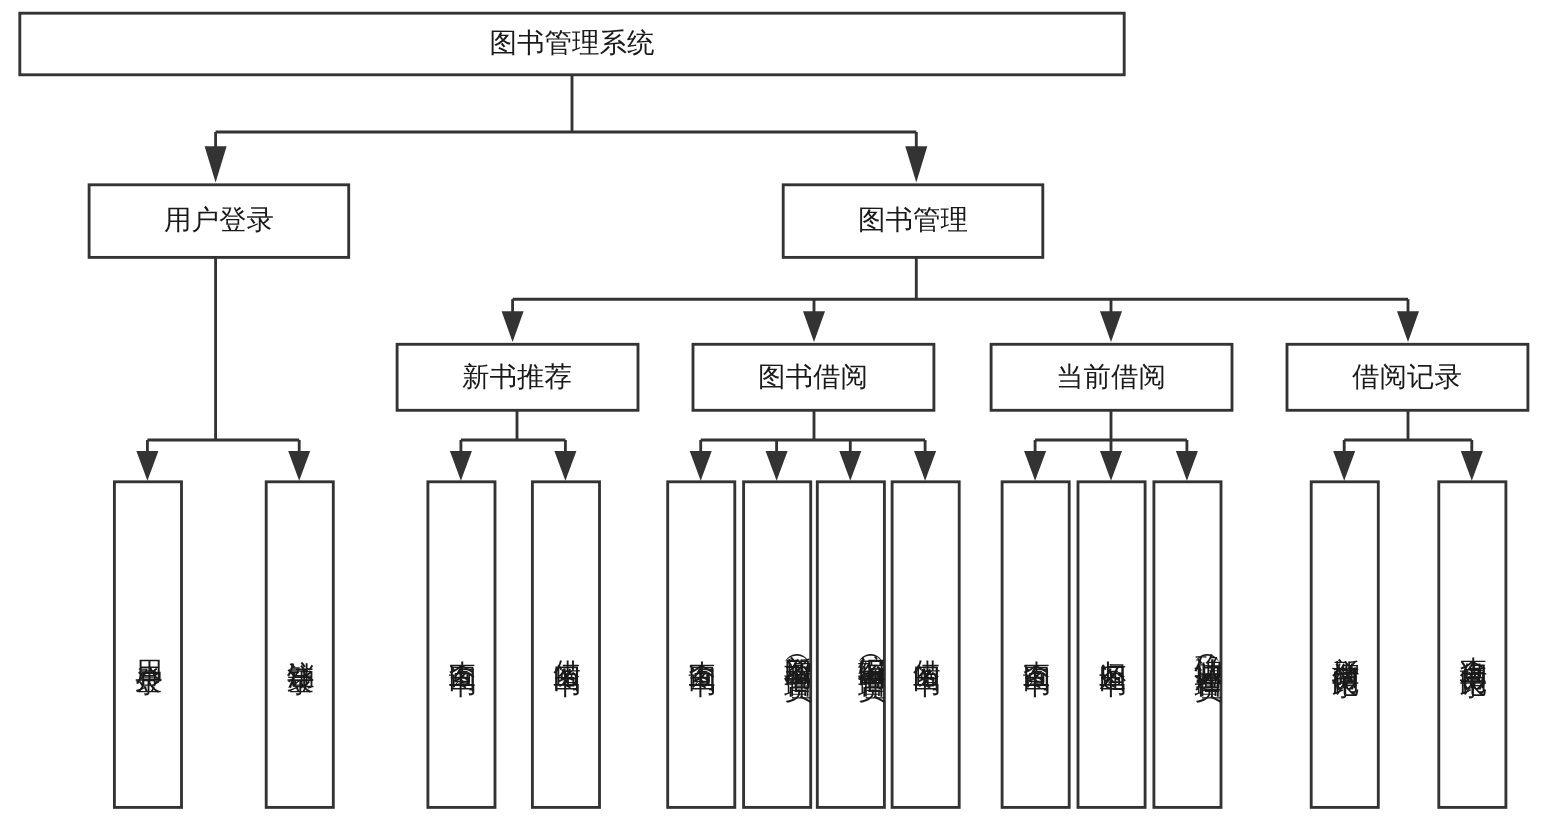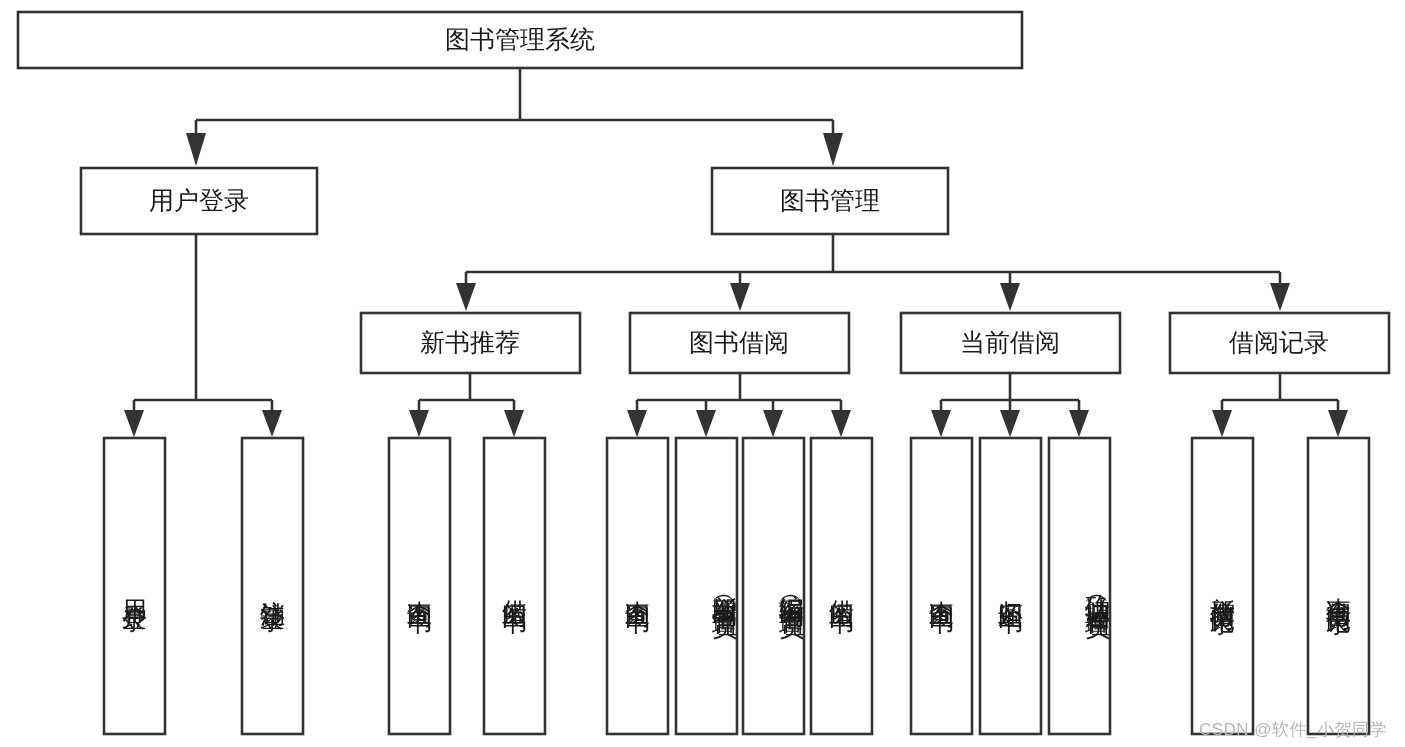--- a/index.html
+++ b/index.html
@@ -188,15 +188,14 @@
   <div class="node-label-v" style="left:607px; top:438px; width:61px; height:296px;">查询图书</div>
   <div class="node-label-v" style="left:676px; top:438px; width:61px; height:296px; align-items:flex-start; padding-top:4px; box-sizing:border-box;">新增图书（管理员）</div>
   <div class="node-label-v" style="left:743px; top:438px; width:61px; height:296px; align-items:flex-start; padding-top:4px; box-sizing:border-box;">编辑图书（管理员）</div>
   <div class="node-label-v" style="left:811px; top:438px; width:61px; height:296px;">借阅图书</div>
   <div class="node-label-v" style="left:911px; top:438px; width:61px; height:296px;">查询图书</div>
   <div class="node-label-v" style="left:980px; top:438px; width:61px; height:296px;">归还图书</div>
   <div class="node-label-v" style="left:1049px; top:438px; width:61px; height:296px; align-items:flex-start; padding-top:4px; box-sizing:border-box;">确认归还（管理员）</div>
   <div class="node-label-v" style="left:1192px; top:438px; width:61px; height:296px;">新增借阅记录</div>
   <div class="node-label-v" style="left:1308px; top:438px; width:61px; height:296px;">查询借阅记录</div>
 
-  <div class="watermark">CSDN @软件_小贺同学</div>
 
 </div>
 
 </body></html>

